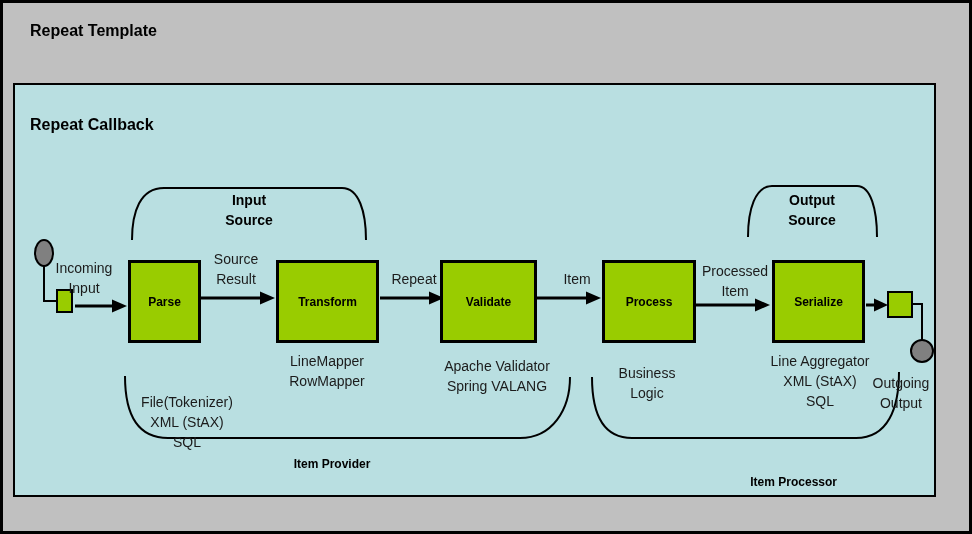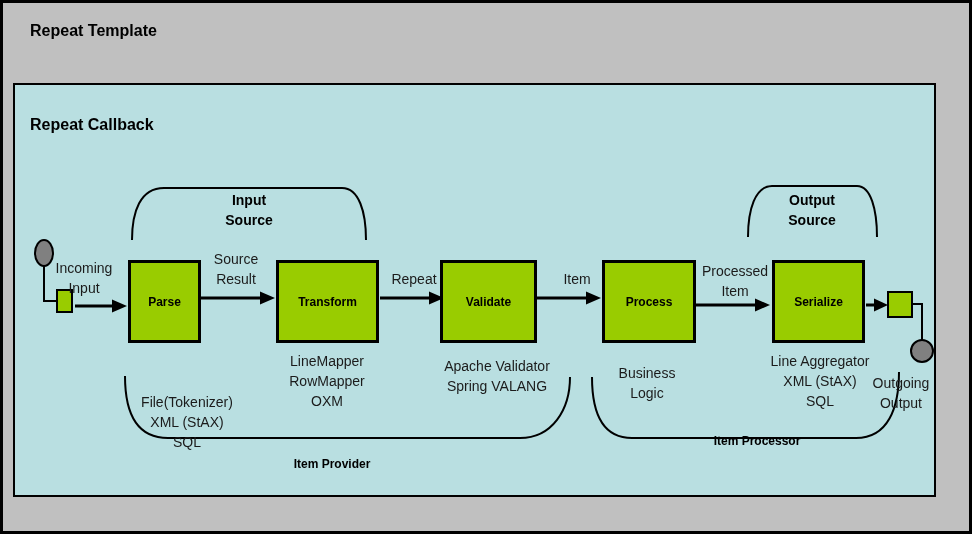--- a/index.html
+++ b/index.html
@@ -128,31 +128,30 @@
   </div>
 
   <div class="lbl" style="left:116px; top:354px; width:142px;margin-top:38px;">
     <span>File(Tokenizer)</span>
     <span>XML (StAX)</span>
     <span>SQL</span>
   </div>
   <div class="lbl" style="left:256px; top:351px; width:142px;">
     <span>LineMapper</span>
     <span>RowMapper</span>
-    <span>OXM</span>
   </div>
   <div class="lbl" style="left:415px; top:356px; width:164px;">
     <span>Apache Validator</span>
     <span>Spring VALANG</span>
   </div>
   <div class="lbl" style="left:587px; top:363px; width:120px;">
     <span>Business</span>
     <span>Logic</span>
   </div>
   <div class="lbl" style="left:744px; top:351px; width:152px;">
     <span>Line Aggregator</span>
     <span>XML (StAX)</span>
     <span>SQL</span>
   </div>
 
   <div class="bottom-lbl" style="left:252px; top:457px; width:160px;">Item Provider</div>
-  <div class="bottom-lbl" style="left:677px; top:434px; width:160px;">Item Processor</div>
+  <div class="bottom-lbl" style="left:677px; top:475px; width:160px;text-align:right;">Item Processor</div>
 </div>
 
 </body></html>

